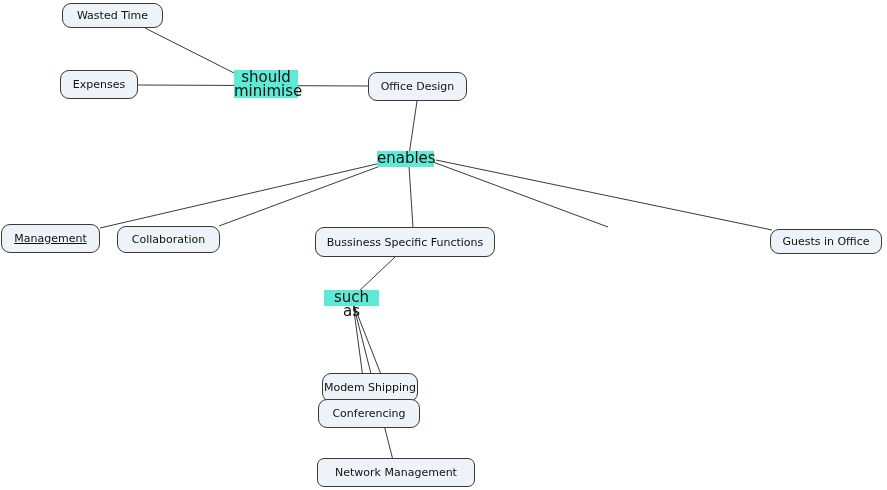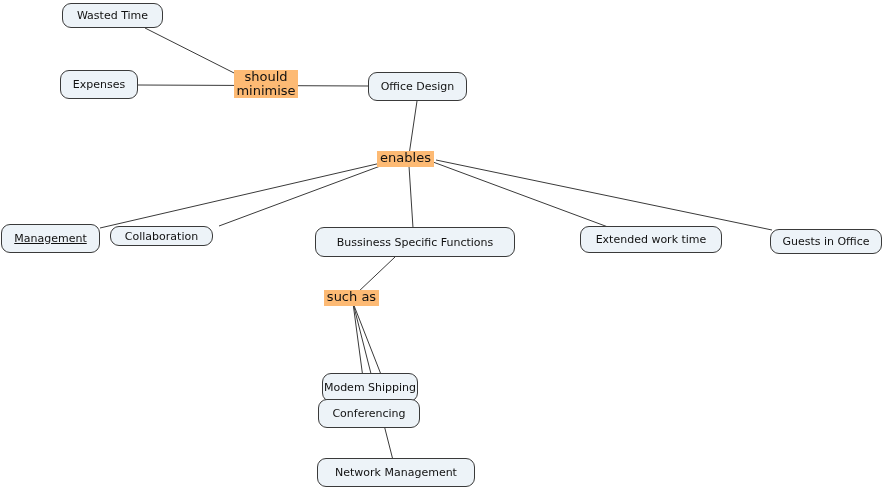--- a/index.html
+++ b/index.html
@@ -35,22 +35,22 @@
     display: flex;
     align-items: center;
     justify-content: center;
     font-size: 11px;
     color: #111111;
     white-space: nowrap;
     cursor: default;
   }
   .linklabel {
     position: absolute;
-    background: #fdba74;
-    font-size: 13px;
+    background: #5eead4;
+    font-size: 15px;
     color: #111111;
     text-align: center;
     line-height: 14px;
     cursor: default;
   }
   .linklabel span { display: block; }
 </style>
 </head>
 <body>
 
@@ -81,27 +81,26 @@
   <div class="linklabel" style="left:324px; top:290px; width:55px; height:16px;">such as</div>
 
   <div class="node" style="left:62px; top:3px; width:101px; height:25px;">Wasted Time</div>
 
   <div class="node" style="left:60px; top:70px; width:78px; height:29px;">Expenses</div>
 
   <div class="node" style="left:368px; top:72px; width:99px; height:29px;">Office Design</div>
 
   <div class="node" style="left:1px; top:224px; width:99px; height:29px;text-decoration:underline;">Management</div>
 
-  <div class="node" style="left:110px; top:226px; width:103px; height:20px;">Collaboration</div>
+  <div class="node" style="left:117px; top:226px; width:103px; height:27px;">Collaboration</div>
 
-  <div class="node" style="left:315px; top:227px; width:200px; height:30px;">Bussiness Specific Functions</div>
+  <div class="node" style="left:315px; top:227px; width:180px; height:30px;">Bussiness Specific Functions</div>
 
-  <div class="node" style="left:580px; top:226px; width:142px; height:27px;">Extended work time</div>
 
   <div class="node" style="left:770px; top:229px; width:112px; height:25px;text-align:center;">Guests in Office</div>
 
   <div class="node" style="left:322px; top:373px; width:96px; height:29px;">Modem Shipping</div>
 
   <div class="node" style="left:318px; top:399px; width:102px; height:29px;">Conferencing</div>
 
-  <div class="node" style="left:317px; top:458px; width:158px; height:29px;">Network Management</div>
+  <div class="node" style="left:317px; top:458px; width:158px; height:29px;border-radius:7px;">Network Management</div>
 
 </div>
 
 </body></html>

